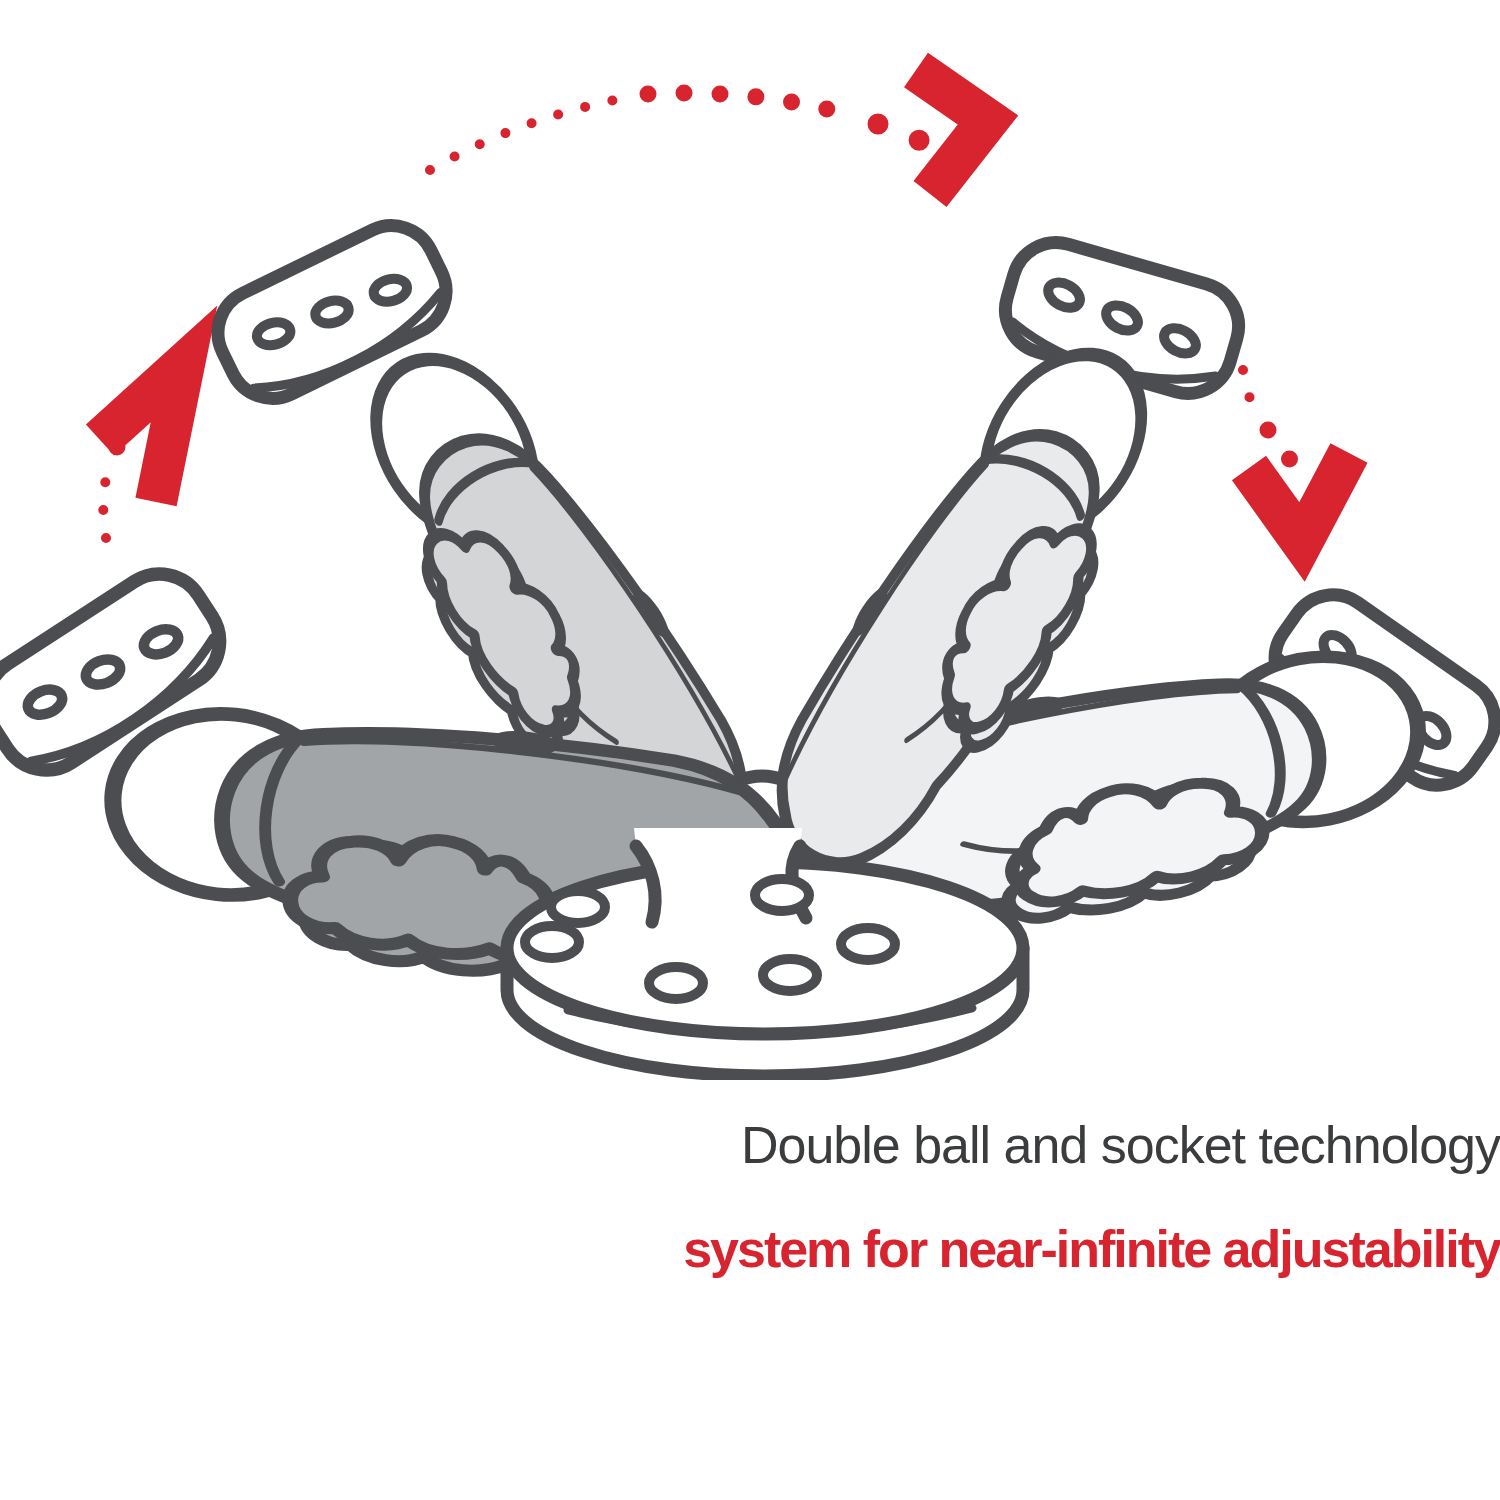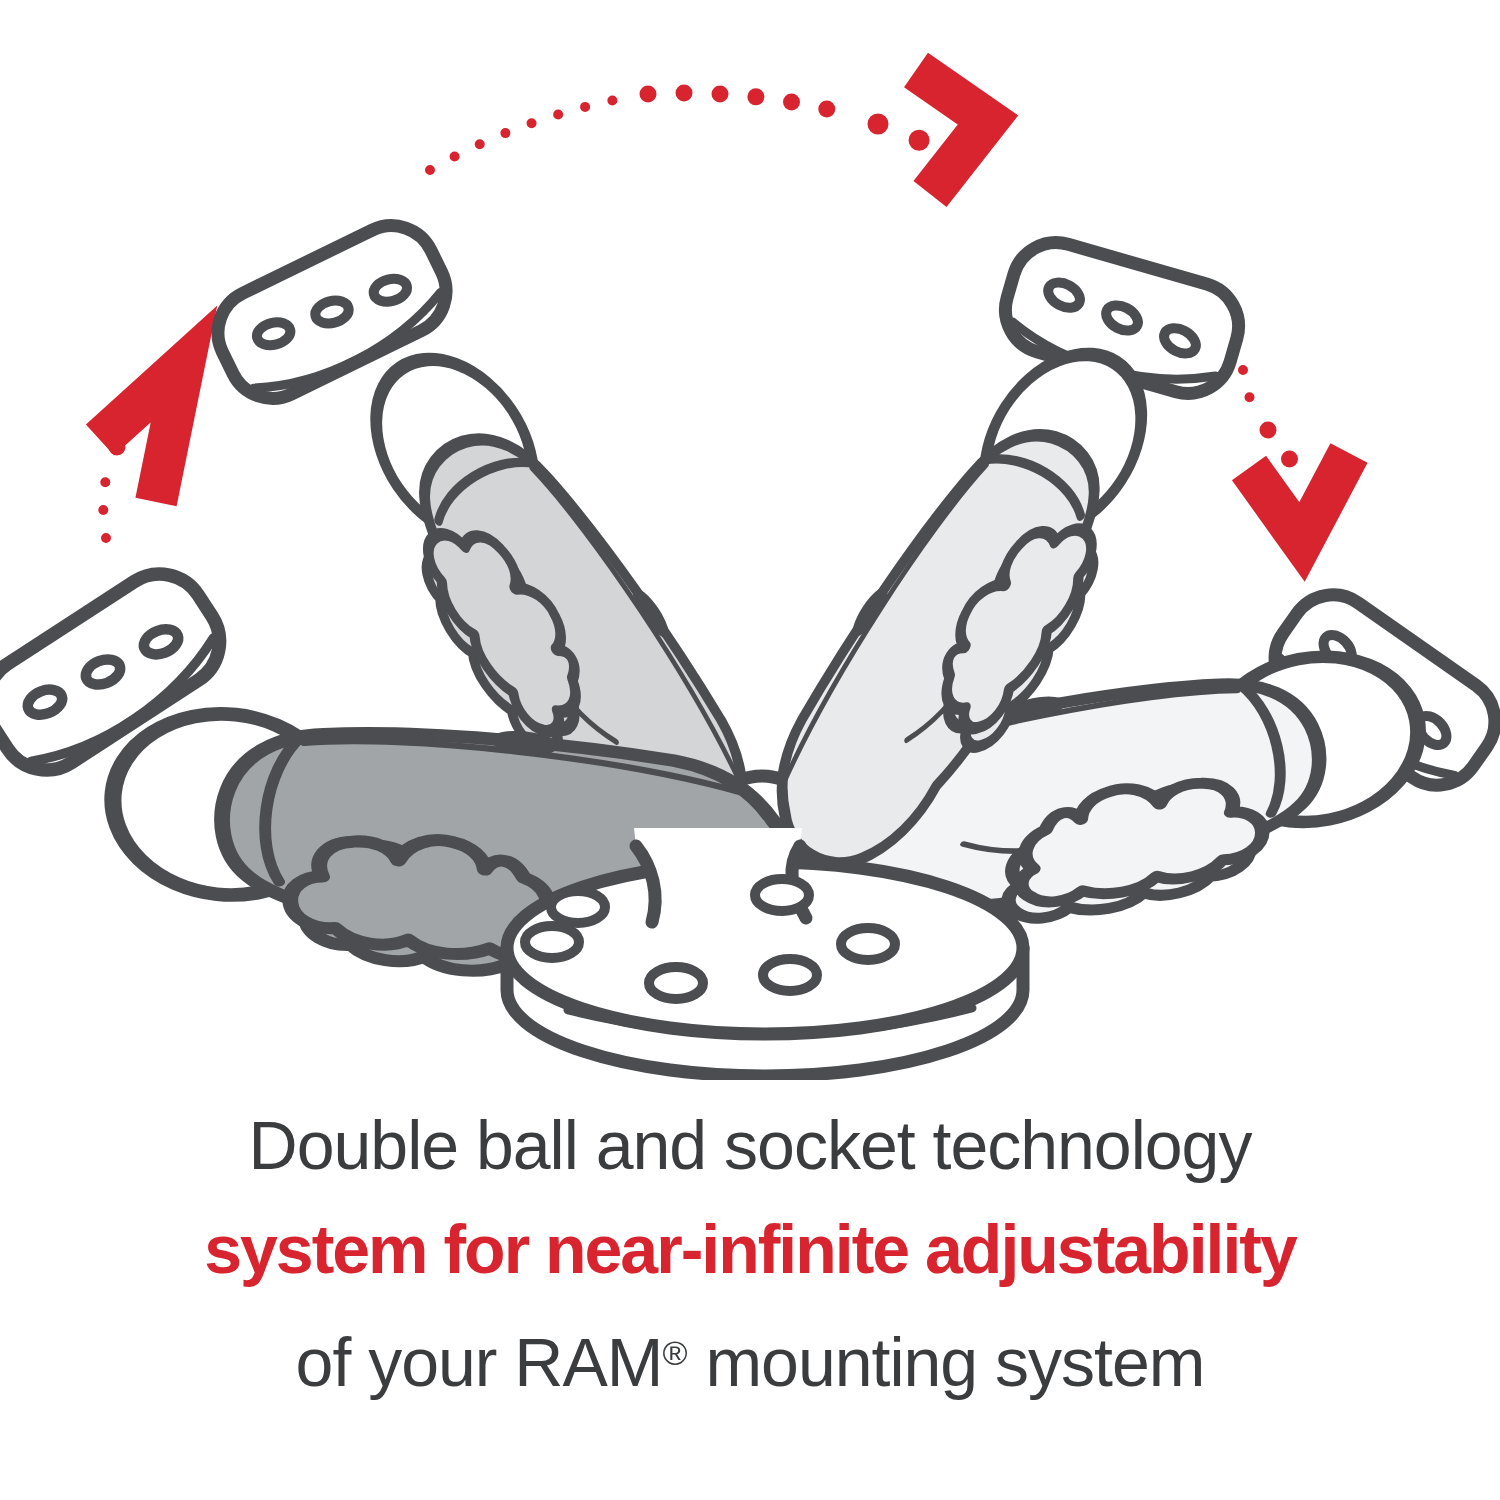--- a/index.html
+++ b/index.html
@@ -78,23 +78,23 @@
     stroke-linejoin: miter;
     stroke-linecap: butt;
   }
 
   
   .caption {
     position: absolute;
     left: 0;
     right: 0;
     top: 1093px;
-    text-align: center;
+    text-align: right;
     line-height: 104px;
-    font-size: 68px;
+    font-size: 52px;
     letter-spacing: -1px;
     color: var(--text-dark, #3b3c3e);
   }
   .cap-line { white-space: nowrap; }
   .cap-red {
     color: var(--red, #d8242f);
     font-weight: 700;
     letter-spacing: -2px;
   }
   .reg-mark {
@@ -224,16 +224,15 @@
       <ellipse class="hole" cx="676" cy="983" rx="27" ry="16"></ellipse>
       <ellipse class="hole" cx="790" cy="975" rx="27" ry="16"></ellipse>
 
       <path class="thin" style="stroke-width:9" d="M 568,1010 Q 770,1060 972,1008"></path>
     </g>
   </svg>
 
   <div class="caption">
     <div class="cap-line">Double ball and socket technology</div>
     <div class="cap-line cap-red">system for near-infinite adjustability</div>
-    <div class="cap-line"><span>of your RAM</span><span class="reg-mark">®</span><span> mounting system</span></div>
   </div>
 
 </div>
 
 </body></html>

